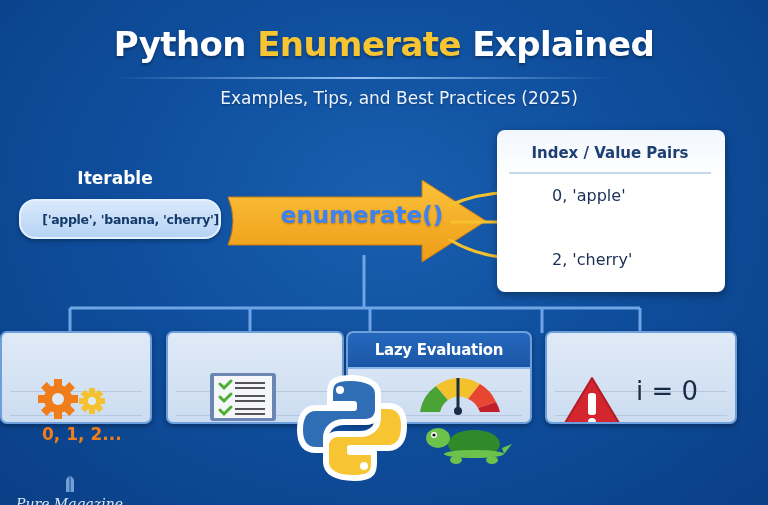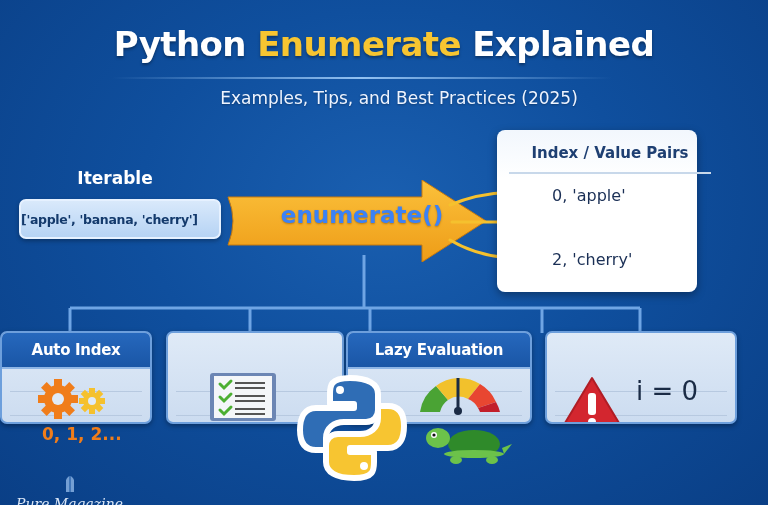--- a/index.html
+++ b/index.html
@@ -31,38 +31,38 @@
   }
 
   
   .iter-label {
     left: 20px; width: 190px; top: 168px; text-align: center;
     font-weight: bold; font-size: 17px;
   }
   .iter-box {
     left: 19px; top: 199px; width: 202px; height: 40px;
     background: linear-gradient(#d9e9fb, #b6d3f4);
-    border: 2px solid #e6f1ff; border-radius: 7px;
+    border: 2px solid #e6f1ff; border-radius: 16px;
     box-shadow: 0 2px 4px rgba(0,0,0,0.3);
     color: #143a6c; font-size: 12.5px; font-weight: bold;
-    display: flex; align-items: center; justify-content: flex-start;
+    display: flex; align-items: center; justify-content: flex-end;
     letter-spacing: -0.3px;
   }
 
   
   .arrow { left: 222px; top: 180px; width: 268px; height: 82px; }
   .arrow-label {
     left: 262px; width: 200px; top: 202px; text-align: center;
     font-weight: bold; font-size: 23px; color: #3b82f6;
     text-shadow: 0 1px 2px rgba(120,70,0,0.5);
   }
 
   
   .pairs {
-    left: 497px; top: 130px; width: 200px; height: 162px;
+    left: 497px; top: 130px; width: 228px; height: 162px;
     background: linear-gradient(#f2f7fd 0%, #ffffff 30%);
     border-radius: 8px;
     box-shadow: 0 3px 8px rgba(0,0,0,0.35);
   }
   .pairs-title {
     left: 0; width: 226px; top: 14px; text-align: center;
     font-weight: bold; font-size: 15px; color: #1e3f72;
   }
   .pairs-rule { left: 12px; width: 202px; top: 42px; height: 2px; background: #c8d8ea; }
   .pair-item { left: 55px; font-size: 16px; color: #1a2f55; }
@@ -155,21 +155,20 @@
     <line x1="70" y1="53" x2="70" y2="78"></line>
     <line x1="250" y1="53" x2="250" y2="78"></line>
     <line x1="370" y1="53" x2="370" y2="78"></line>
     <line x1="542" y1="53" x2="542" y2="78"></line>
     <line x1="542" y1="53" x2="640" y2="53"></line>
     <line x1="640" y1="53" x2="640" y2="78"></line>
   </g>
 </svg>
 
 <div class="abs card" style="left:0px; width:152px;">
-  <div class="card-head">Auto Index</div>
   <div class="card-line" style="top:58px;"></div>
   <div class="card-line" style="top:82px;"></div>
   <svg class="abs" style="left:34px; top:44px;" width="80" height="44" viewBox="0 0 80 44">
     <g transform="translate(22,22)">
       <g fill="#f07d1a">
         <circle r="14"></circle>
         <rect x="-4" y="-20" width="8" height="8"></rect>
           <rect x="-4" y="12" width="8" height="8"></rect>
         <rect x="-20" y="-4" width="8" height="8"></rect>
           <rect x="12" y="-4" width="8" height="8"></rect>

